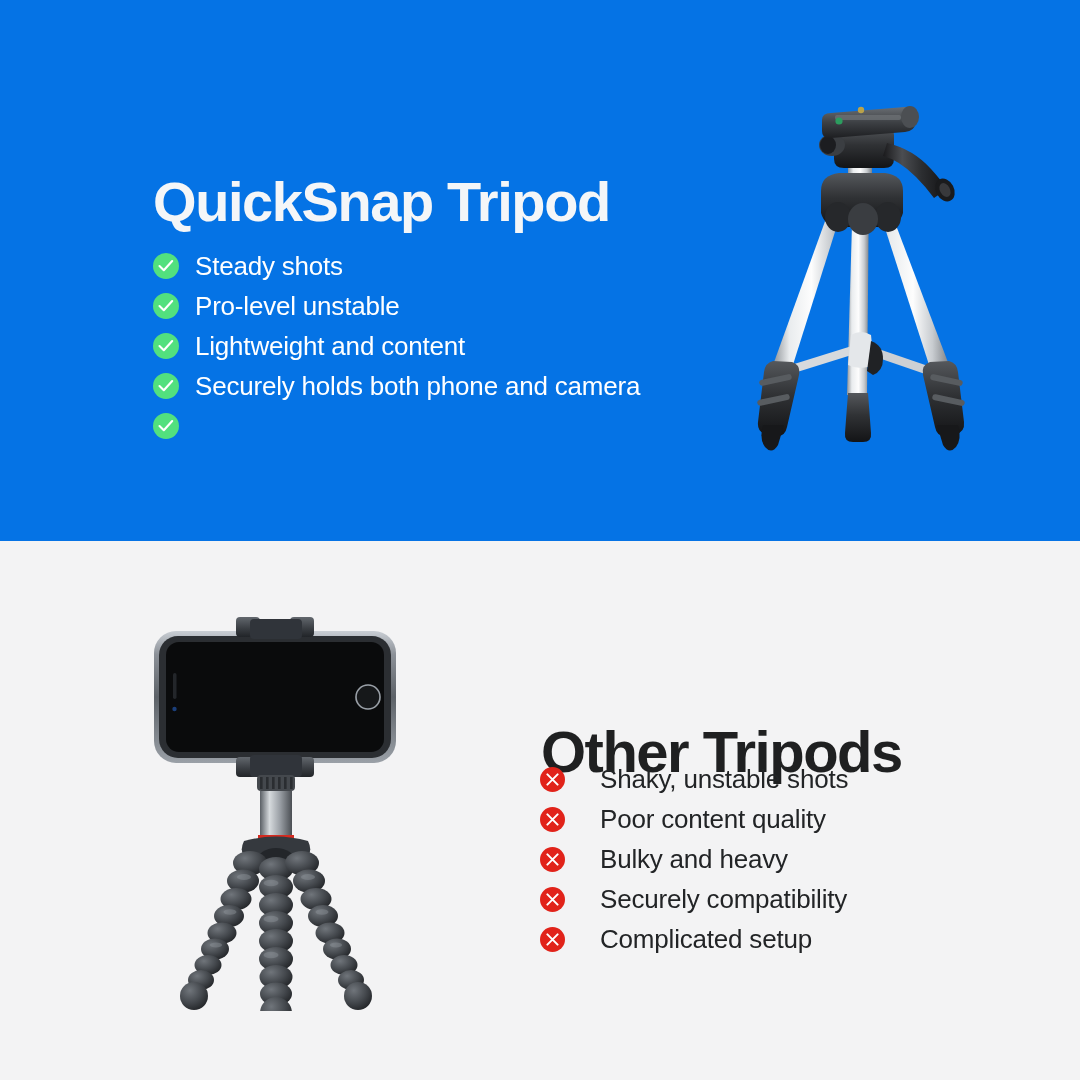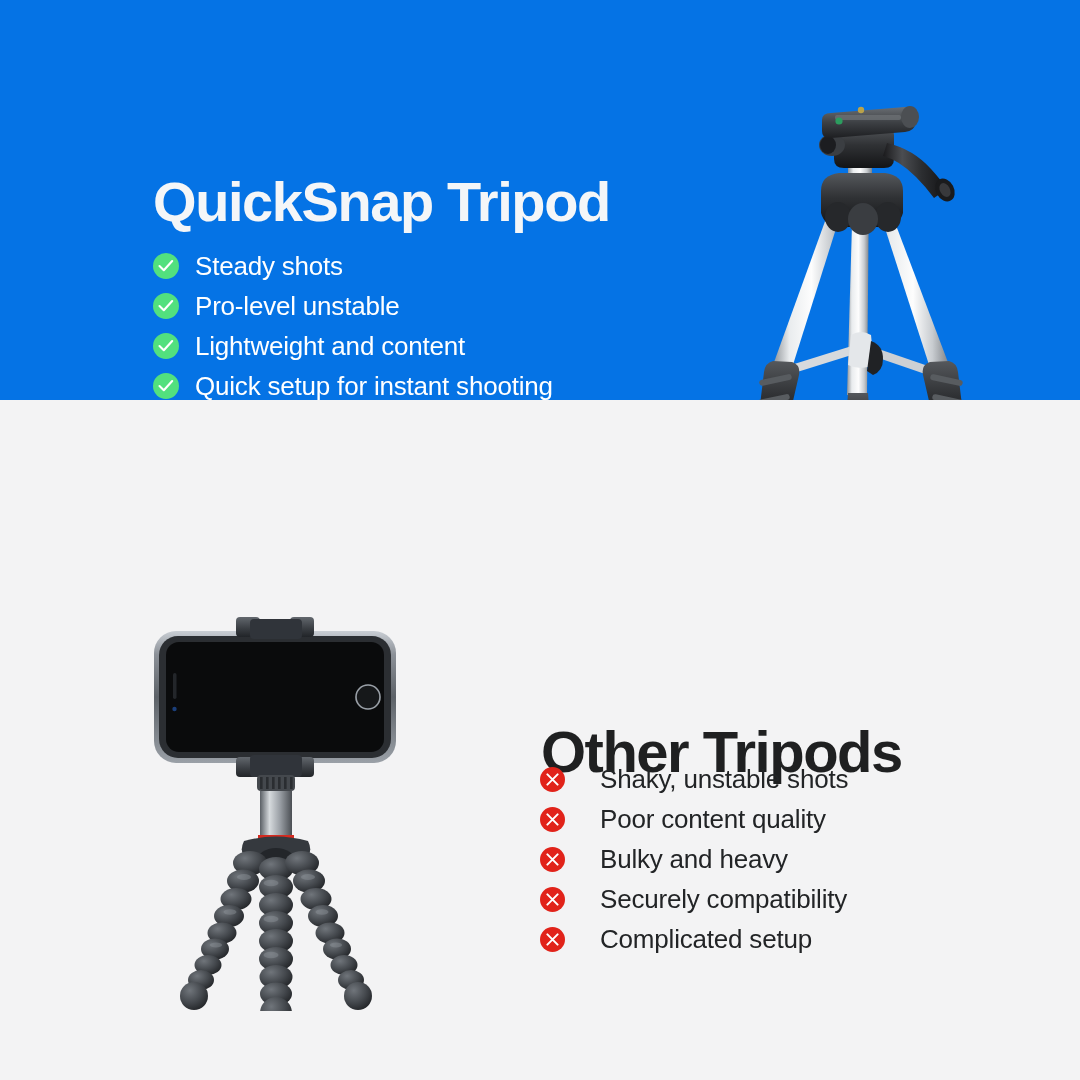--- a/index.html
+++ b/index.html
@@ -15,21 +15,21 @@
     width: 1080px;
     height: 1080px;
     background: #f3f3f4;
   }
 
   
   .panel-pro {
     position: absolute;
     left: 0; top: 0;
     width: 1080px;
-    height: 400px;
+    height: 541px;
     background: #0573e5;
     overflow: hidden;
   }
   .pro-title {
     position: absolute;
     left: 153px;
     top: 136px;
     font-size: 56px;
     font-weight: 700;
     letter-spacing: -1.4px;
@@ -162,28 +162,35 @@
 
       <div class="pro-item">
         <span class="check-icon">
           <svg width="16" height="14" viewBox="0 0 16 14">
               <path d="M1.5 7 L5.8 11.2 L14.2 2" stroke="#ffffff" stroke-width="2.1" fill="none" stroke-linecap="round" stroke-linejoin="round"></path>
             </svg>
         </span>
         <span class="pro-text">Lightweight and content</span>
       </div>
 
-
       <div class="pro-item">
         <span class="check-icon">
           <svg width="16" height="14" viewBox="0 0 16 14">
               <path d="M1.5 7 L5.8 11.2 L14.2 2" stroke="#ffffff" stroke-width="2.1" fill="none" stroke-linecap="round" stroke-linejoin="round"></path>
             </svg>
         </span>
-        <span class="pro-text">Quick setup for instant shooting</span>
+        <span class="pro-text">Securely holds both phone and camera</span>
+      </div>
+
+      <div class="pro-item">
+        <span class="check-icon">
+          <svg width="16" height="14" viewBox="0 0 16 14">
+              <path d="M1.5 7 L5.8 11.2 L14.2 2" stroke="#ffffff" stroke-width="2.1" fill="none" stroke-linecap="round" stroke-linejoin="round"></path>
+            </svg>
+        </span>
       </div>
 
     </div>
 
     <svg class="tripod-photo" viewBox="0 0 260 365">
       <defs>
         <linearGradient id="alu" x1="0" y1="0" x2="1" y2="0">
           <stop offset="0%" stop-color="#8d9297"></stop>
           <stop offset="22%" stop-color="#e9ecee"></stop>
           <stop offset="52%" stop-color="#fdfdfd"></stop>

